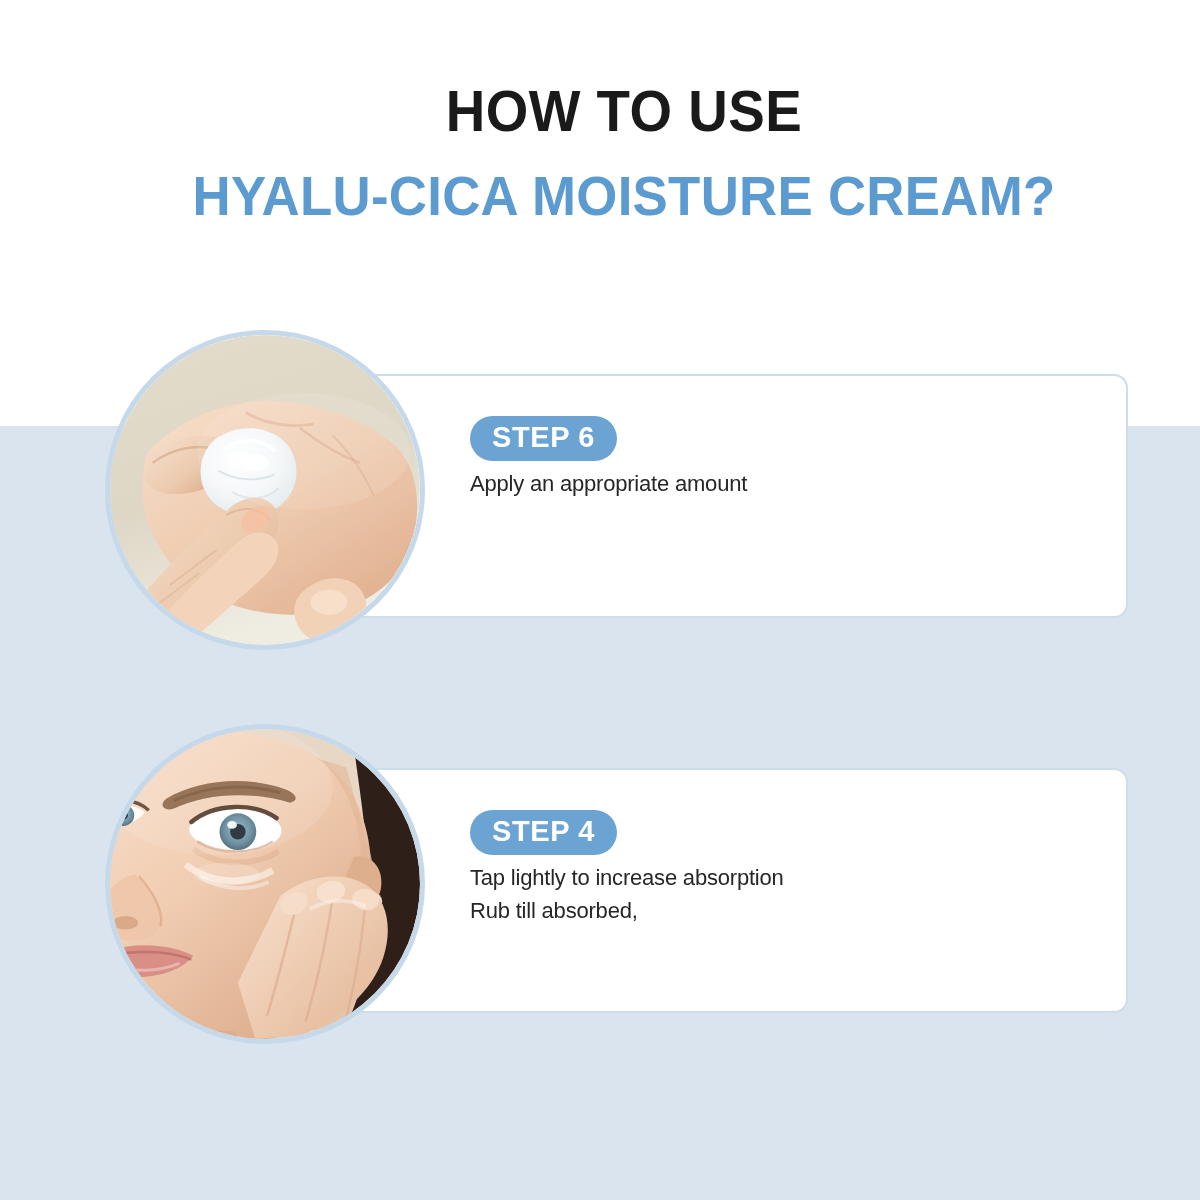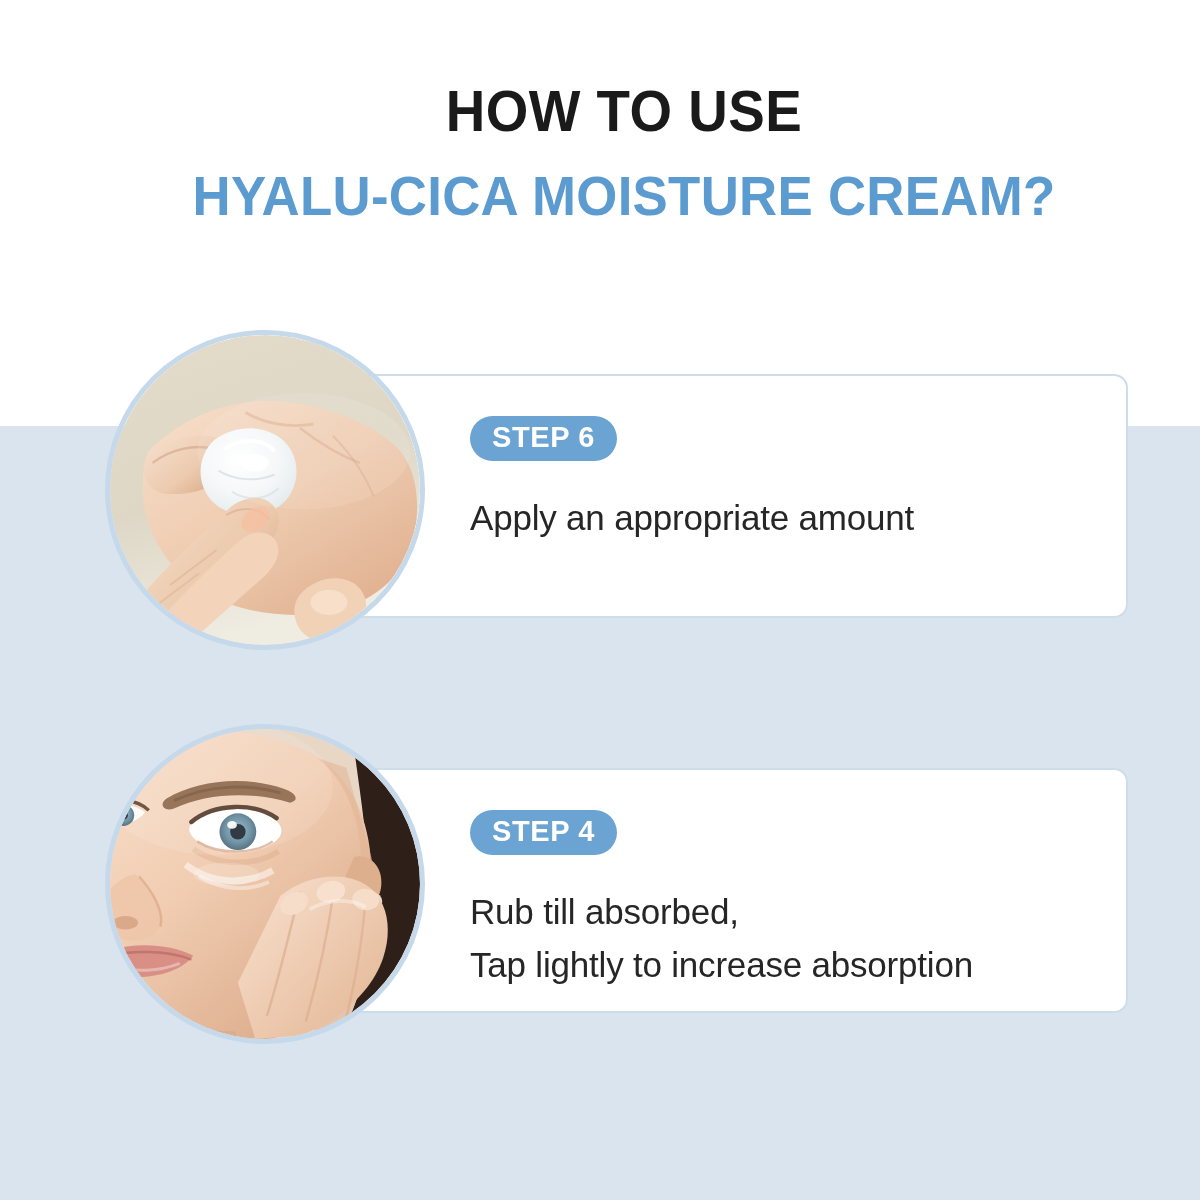--- a/index.html
+++ b/index.html
@@ -112,22 +112,22 @@
     font-size: 29px;
     font-weight: 700;
     letter-spacing: 0.6px;
     padding: 7px 22px 9px 22px;
     border-radius: 30px;
     line-height: 1;
     font-family: "Liberation Sans", sans-serif;
   }
 
   .card-text {
-    margin-top: 30px;
-    font-size: 35px;
+    margin-top: 6px;
+    font-size: 22px;
     font-weight: 400;
     color: #262626;
     line-height: 1.52;
     font-family: "Liberation Sans", sans-serif;
     letter-spacing: -0.2px;
   }
   .card-text div { white-space: nowrap; }
 
   
   .photo-circle {
@@ -234,22 +234,22 @@
       </div>
     </div>
   </div>
 
   <div class="step-row step-row-2">
 
     <div class="step-card">
       <div class="card-inner">
         <span class="badge">STEP 4</span>
         <div class="card-text">
+          <div>Tap lightly to increase absorption</div>
           <div>Rub till absorbed,</div>
-          <div>Tap lightly to increase absorption</div>
         </div>
       </div>
     </div>
 
     <div class="photo-circle">
       <div class="photo-inner">
         <svg viewBox="0 0 320 320" preserveAspectRatio="xMidYMid slice" aria-hidden="true">
           <defs>
             <linearGradient id="faceG" x1="0.15" y1="0" x2="0.9" y2="1">
               <stop offset="0%" stop-color="#f7ddc8"></stop>

